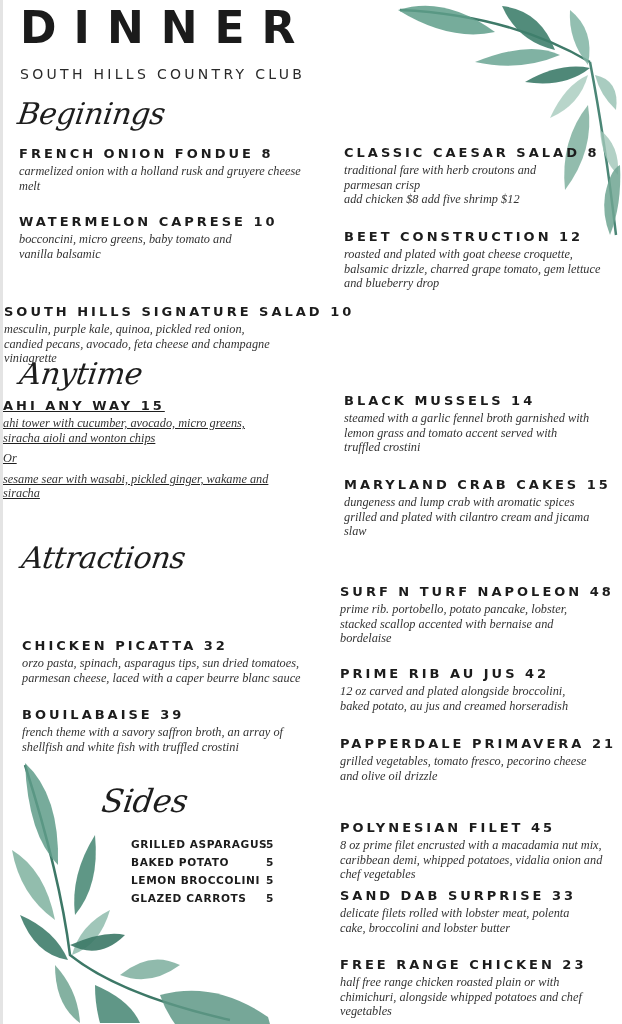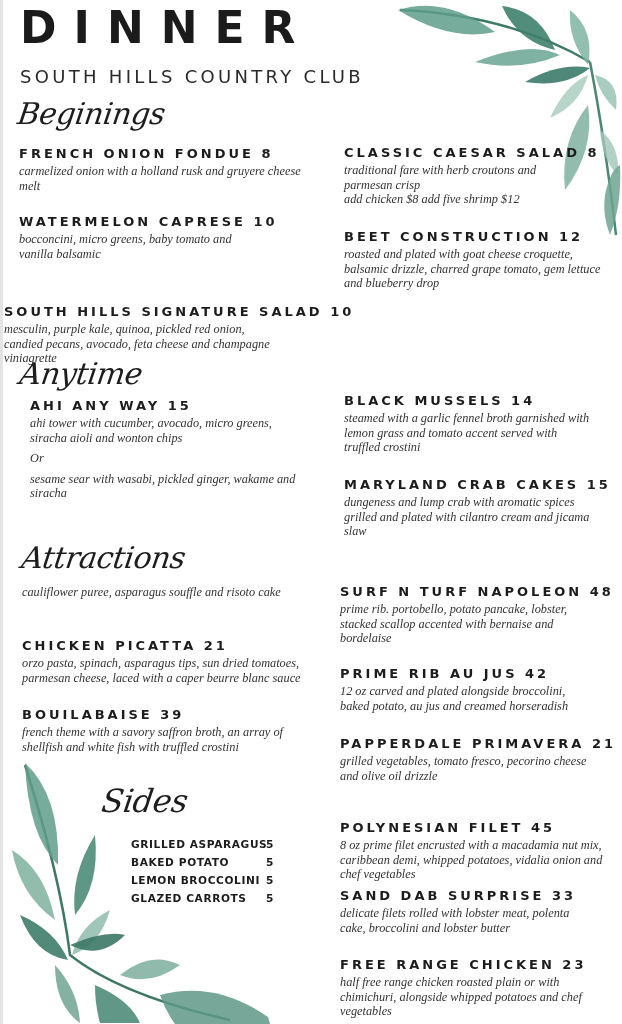--- a/index.html
+++ b/index.html
@@ -11,21 +11,21 @@
   .edge { position: absolute; left: 0; top: 0; width: 3px; height: 1024px; background: #e4e4e4; }
   .leaves-tr { position: absolute; left: 390px; top: 0; width: 232px; height: 240px; }
   .leaves-bl { position: absolute; left: 0; top: 755px; width: 280px; height: 269px; }
   .title {
     position: absolute; left: 20px; top: 6px;
     font-family: "DejaVu Sans", sans-serif; font-weight: bold;
     font-size: 44px; letter-spacing: 17px; color: #1b1b1b; line-height: 44px;
   }
   .subtitle {
     position: absolute; left: 20px; top: 66px;
-    font-family: "DejaVu Sans", sans-serif; font-size: 18px;
+    font-family: "DejaVu Sans", sans-serif; font-size: 14px;
     letter-spacing: 3.3px; color: #2a2a2a;
   }
   .script {
     position: absolute; font-family: "DejaVu Serif", serif; font-style: italic;
     font-size: 30px; color: #1d1d1d; font-weight: normal; letter-spacing: -0.5px;
     transform: skewX(-8deg);
   }
   .item { position: absolute; }
   .item-name {
     font-family: "DejaVu Sans", sans-serif; font-weight: bold;
@@ -113,21 +113,21 @@
 </div>
 <div class="item" style="left:344px;top:229px;width:260px;">
   <div class="item-name">BEET CONSTRUCTION 12</div>
   <div class="item-desc">
       <p>roasted and plated with goat cheese croquette, balsamic drizzle, charred grape tomato, gem lettuce and blueberry drop</p>
     </div>
 </div>
 
 <div class="script" style="left:20px;top:356px;">Anytime</div>
 
-<div class="item" style="left:30px;top:398px;width:280px;">
+<div class="item" style="left:3px;top:398px;width:280px;text-decoration:underline;">
   <div class="item-name">AHI ANY WAY 15</div>
   <div class="item-desc">
     <p>ahi tower with cucumber, avocado, micro greens, siracha aioli and wonton chips</p>
     <p class="gap">Or</p>
     <p class="gap">sesame sear with wasabi, pickled ginger, wakame and siracha</p>
   </div>
 </div>
 
 <div class="item" style="left:344px;top:393px;width:250px;">
   <div class="item-name">BLACK MUSSELS 14</div>
@@ -138,26 +138,23 @@
 <div class="item" style="left:344px;top:477px;width:260px;">
   <div class="item-name">MARYLAND CRAB CAKES 15</div>
   <div class="item-desc">
       <p>dungeness and lump crab with aromatic spices grilled and plated with cilantro cream and jicama slaw</p>
     </div>
 </div>
 
 <div class="script" style="left:22px;top:540px;">Attractions</div>
 
 <div class="item" style="left:22px;top:583px;width:300px;">
-  <div class="item-desc">
-      <p>cauliflower puree, asparagus souffle and risoto cake</p>
-    </div>
 </div>
 <div class="item" style="left:22px;top:638px;width:300px;">
-  <div class="item-name">CHICKEN PICATTA 21</div>
+  <div class="item-name">CHICKEN PICATTA 32</div>
   <div class="item-desc">
       <p>orzo pasta, spinach, asparagus tips, sun dried tomatoes, parmesan cheese, laced with a caper beurre blanc sauce</p>
     </div>
 </div>
 <div class="item" style="left:22px;top:707px;width:290px;">
   <div class="item-name">BOUILABAISE 39</div>
   <div class="item-desc">
       <p>french theme with a savory saffron broth, an array of shellfish and white fish with truffled crostini</p>
     </div>
 </div>

